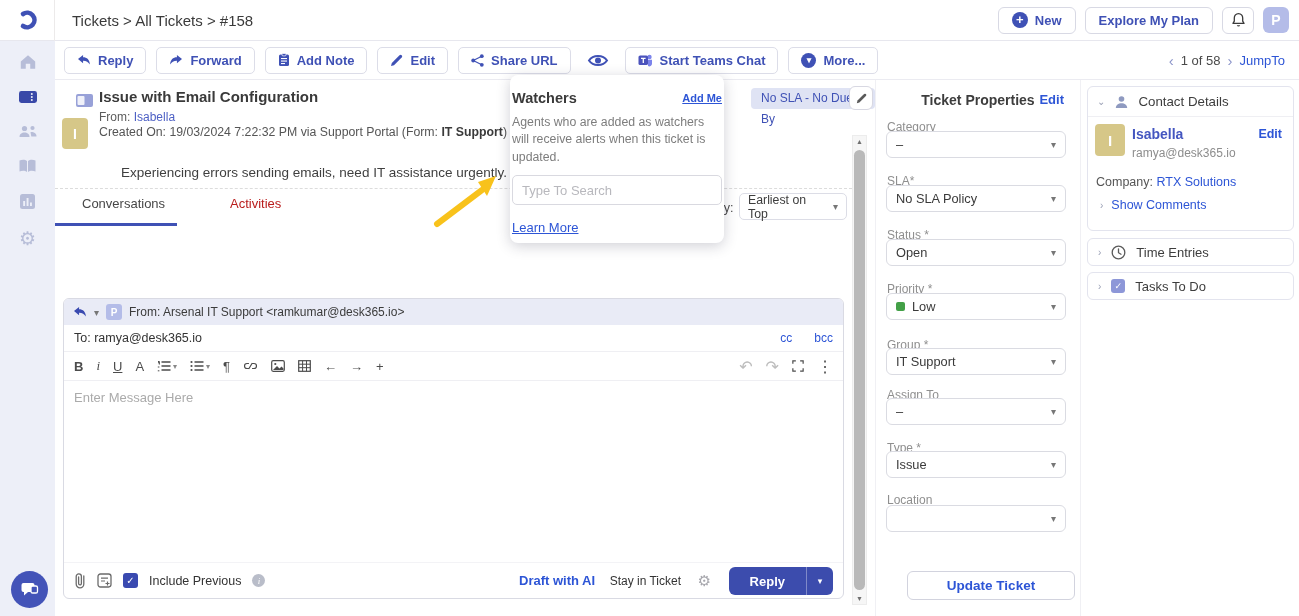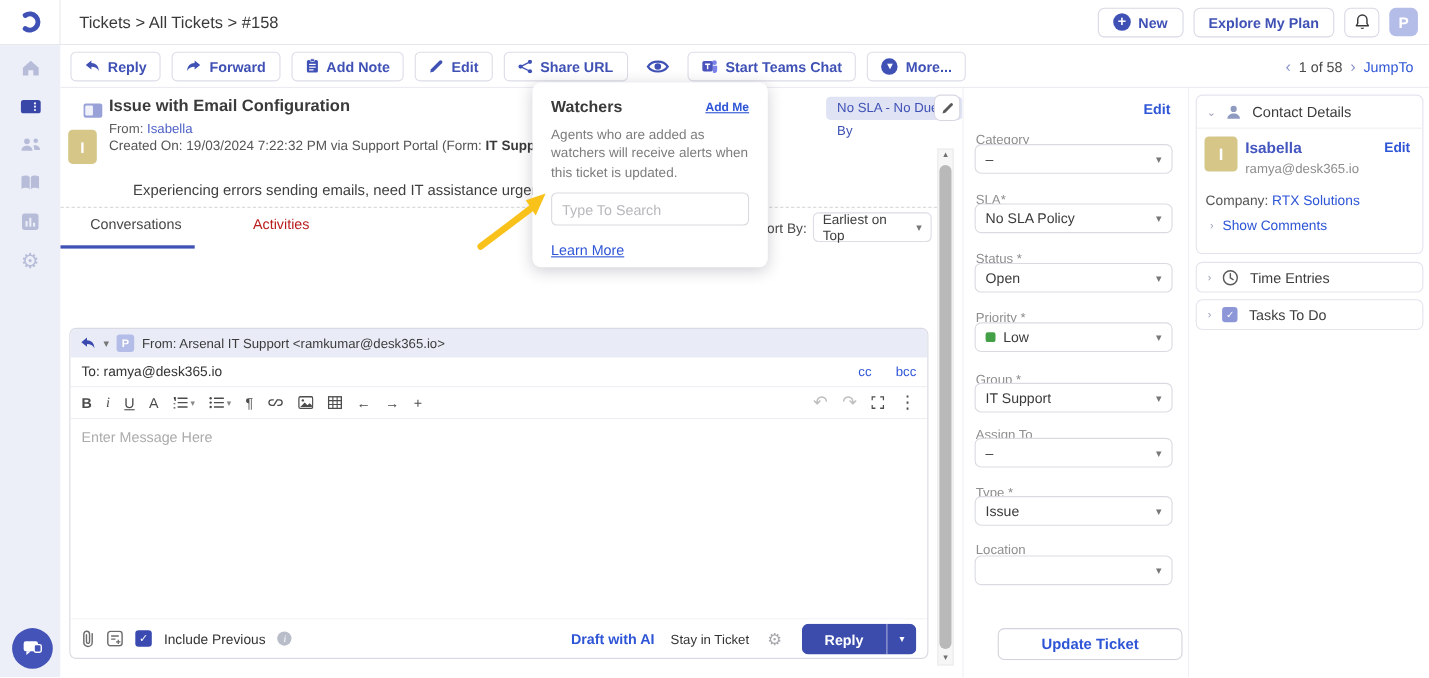--- a/index.html
+++ b/index.html
@@ -102,21 +102,21 @@
   .c-mail{position:absolute;left:44px;top:59px;font-size:12px;color:#8d8d8d;}
   .c-avatar{position:absolute;left:7px;top:37px;width:30px;height:32px;border-radius:4px;background:#d6c788;color:#fff;font-weight:bold;font-size:15px;display:flex;align-items:center;justify-content:center;}
   .c-company{position:absolute;left:8px;top:88px;font-size:12.5px;color:#555;}
   .c-company a{color:var(--link);text-decoration:none;cursor:pointer;}
   .c-comments{position:absolute;left:12px;top:111px;font-size:12.5px;color:var(--link);display:flex;gap:8px;align-items:center;cursor:pointer;}
   .row-card{height:28px;display:flex;align-items:center;padding:0 10px;gap:10px;font-size:13px;color:#3d3d3d;cursor:pointer;}
   .card2{top:158px;}
   .card3{top:192px;}
   .task-box{width:14px;height:14px;border-radius:3px;background:#8d97d8;color:#fff;font-size:9px;display:flex;align-items:center;justify-content:center;}
   
-  .popup{position:absolute;left:484px;top:75px;width:214px;height:168px;background:#fff;border-radius:8px;box-shadow:0 3px 14px rgba(40,40,70,.22);padding:15px 17px;z-index:5;}
+  .popup{position:absolute;left:510px;top:75px;width:214px;height:168px;background:#fff;border-radius:8px;box-shadow:0 3px 14px rgba(40,40,70,.22);padding:15px 2px;z-index:5;}
   .pop-row{display:flex;align-items:center;justify-content:space-between;}
   .pop-title{font-size:14.5px;font-weight:bold;color:#3a3a3a;}
   .pop-add{font-size:11px;font-weight:bold;color:var(--link);text-decoration:underline;cursor:pointer;}
   .pop-desc{margin-top:8px;font-size:12.3px;color:#7d7d7d;line-height:1.42;}
   .pop-input{margin-top:9px;width:100%;height:30px;border:1px solid #d9d9e0;border-radius:5px;padding:0 9px;font-size:13px;color:#333;font-family:"Liberation Sans",sans-serif;}
   .pop-input::placeholder{color:#b8b8bd;}
   .pop-learn{margin-top:15px;font-size:13px;color:var(--link);text-decoration:underline;cursor:pointer;display:inline-block;}
   .arrow-layer{position:absolute;left:428px;top:168px;z-index:6;pointer-events:none;}
 </style>
 </head>
@@ -388,20 +388,21 @@
         <span class="foot-gear">⚙</span>
         <span class="reply-split">
           <span class="reply-main">Reply</span>
           <span class="reply-caret">▾</span>
         </span>
       </div>
     </div>
   </div>
 
   <div class="props">
+    <div class="ptitle">Ticket Properties</div>
     <div class="pedit">Edit</div>
 
     <div class="plabel" style="top:40px">Category</div>
     <div class="pselect" style="top:51px">
       <span>–</span>
         <span class="caret">▾</span>
     </div>
 
     <div class="plabel" style="top:94px">SLA*</div>
     <div class="pselect" style="top:105px">

